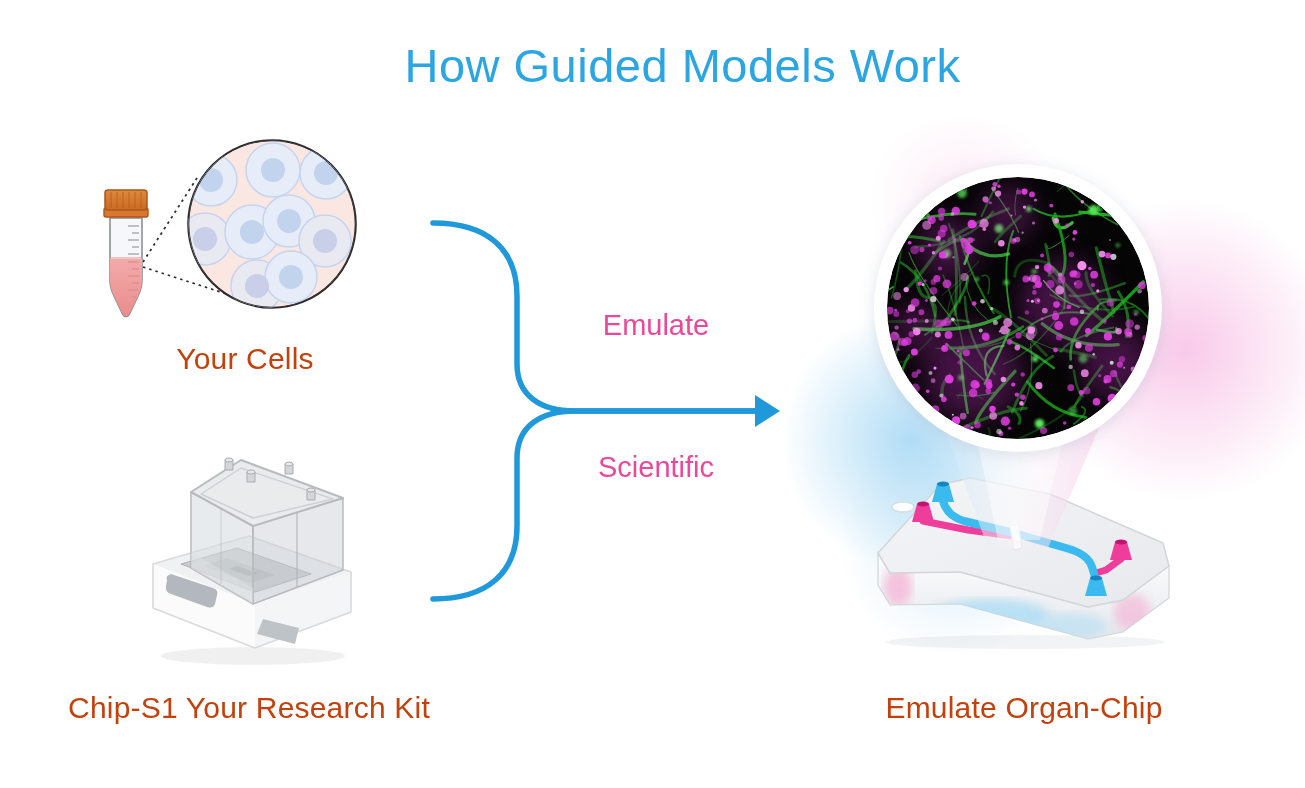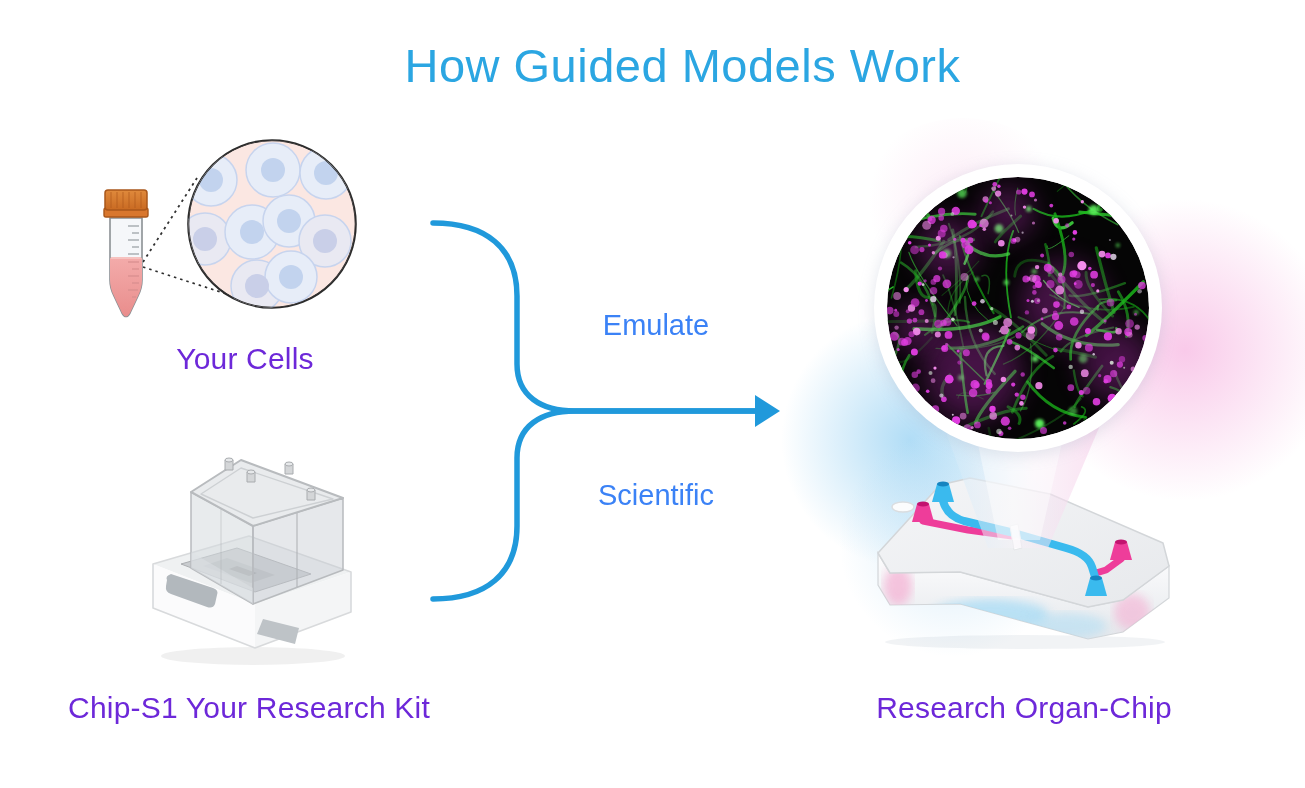--- a/index.html
+++ b/index.html
@@ -6,24 +6,24 @@
   .canvas{
     position:relative;width:1305px;height:788px;background:#ffffff;overflow:hidden;
     font-family:"Liberation Sans",sans-serif;color:#231F20;border-radius:29px;
   }
   .abs{position:absolute;}
   .title{
     left:30px;top:38px;width:100%;text-align:center;
     font-size:47px;letter-spacing:.5px;color:#2BA6E2;font-weight:400;
   }
   .lbl{
-    position:absolute;text-align:center;font-size:30px;color:#6d28d9;letter-spacing:.2px;line-height:34px;
+    position:absolute;text-align:center;font-size:30px;color:#c2410c;letter-spacing:.2px;line-height:34px;
   }
   .proc-lbl{
-    position:absolute;text-align:center;font-size:29px;color:#3b82f6;line-height:39px;
+    position:absolute;text-align:center;font-size:29px;color:#ec4899;line-height:39px;
   }
   .glow{position:absolute;border-radius:50%;pointer-events:none;}
   .glow-blue{left:780px;top:310px;width:260px;height:260px;
     background:radial-gradient(circle,rgba(125,198,240,.60) 0%,rgba(125,198,240,0) 70%);}
   .glow-blue2{left:838px;top:428px;width:230px;height:230px;
     background:radial-gradient(circle,rgba(150,205,240,.35) 0%,rgba(150,205,240,0) 70%);}
   .glow-pink{left:1035px;top:195px;width:300px;height:310px;
     background:radial-gradient(circle,rgba(244,158,216,.55) 0%,rgba(244,158,216,0) 70%);}
   .glow-pink2{left:858px;top:118px;width:210px;height:170px;
     background:radial-gradient(circle,rgba(244,178,220,.25) 0%,rgba(244,178,220,0) 70%);}
@@ -171,21 +171,21 @@
   <svg class="abs z2" style="left:0;top:0" width="1305" height="788" viewBox="0 0 1305 788">
     <g fill="none" stroke="#2099DB" stroke-width="5.5" stroke-linecap="round">
       <path d="M433,223 C486,223 517,248 517,296 L517,364 C517,396 541,411 575,411 L756,411"></path>
       <path d="M433,599 C486,599 517,574 517,526 L517,458 C517,426 541,411 575,411 L756,411"></path>
     </g>
     <polygon points="755,395 780,411 755,427" fill="#2099DB"></polygon>
   </svg>
   <div class="proc-lbl z5" style="left:526px;top:306px;width:260px">
     <span>Emulate</span><br>
   </div>
-  <div class="proc-lbl z5" style="left:511px;top:476px;width:290px">
+  <div class="proc-lbl z5" style="left:511px;top:448px;width:290px">
     <span>Scientific</span><br>
   </div>
 
   <div class="glow glow-blue z1"></div>
   <div class="glow glow-blue2 z1"></div>
   <div class="glow glow-pink z1"></div>
   <div class="glow glow-pink2 z1"></div>
 
   <svg class="abs z2" style="left:870px;top:474px" width="310" height="175" viewBox="0 0 310 175">
     <defs>
@@ -609,15 +609,15 @@
           <circle cx="-22.6" cy="14.4" r="2.5" fill="#DFF0DF" opacity="0.61"></circle>
           <circle cx="95.4" cy="-51.2" r="3.1" fill="#E8D9EE" opacity="0.83"></circle>
           <circle cx="106.2" cy="59.8" r="1.0" fill="#DFF0DF" opacity="0.60"></circle>
           <circle cx="-65.2" cy="106.8" r="1.0" fill="#E8D9EE" opacity="0.84"></circle>
           <circle cx="20.4" cy="-7.6" r="1.5" fill="#DFF0DF" opacity="0.47"></circle>
           <circle cx="-76.6" cy="87.6" r="2.1" fill="#E8D9EE" opacity="0.65"></circle>
           <circle cx="-26.2" cy="0.7" r="1.6" fill="#DFF0DF" opacity="0.67"></circle>
         </g>
     </g>
   </svg>
-  <div class="lbl z5" style="left:814px;top:691px;width:420px">Research Organ-Chip</div>
+  <div class="lbl z5" style="left:814px;top:691px;width:420px">Emulate Organ-Chip</div>
 
 </div>
 
 </body></html>

